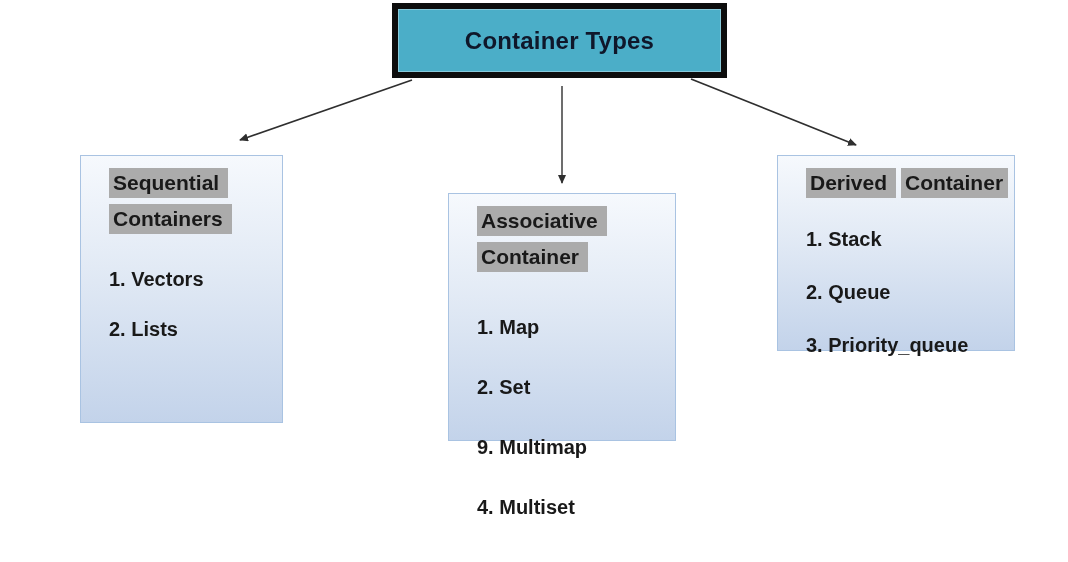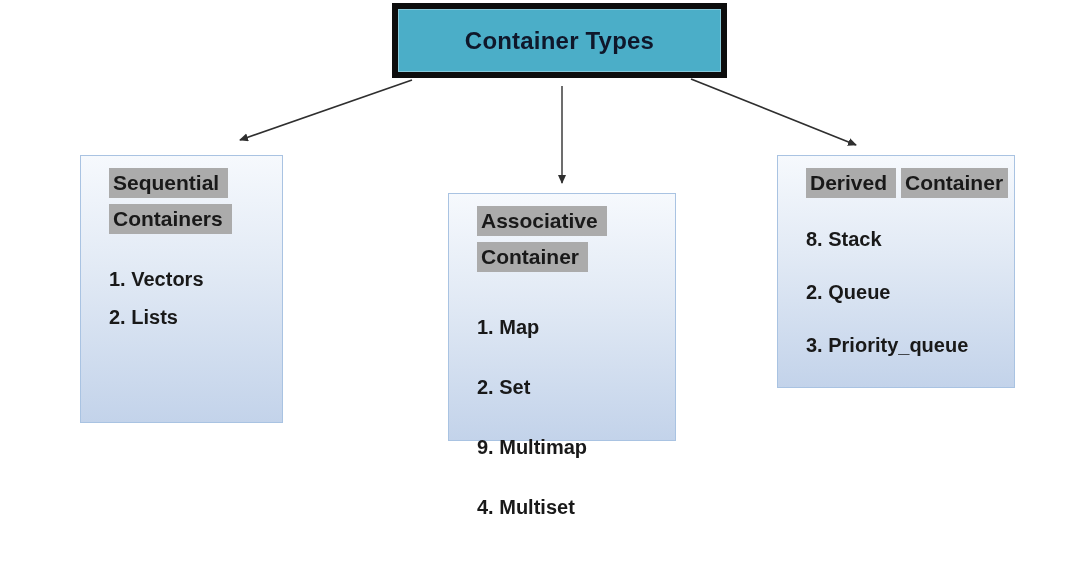--- a/index.html
+++ b/index.html
@@ -37,34 +37,34 @@
   .cat-box {
     position: absolute;
     box-sizing: border-box;
     border: 1px solid #A9C3E2;
     background: linear-gradient(180deg, #F6F9FD 0%, #E2EAF5 42%, #C3D3EA 100%);
     padding: 12px 28px;
     color: #191919;
   }
   .box-seq     { left: 80px;  top: 155px; width: 203px; height: 268px; }
   .box-assoc   { left: 448px; top: 193px; width: 228px; height: 248px; }
-  .box-derived { left: 777px; top: 155px; width: 238px; height: 233px; }
+  .box-derived { left: 777px; top: 155px; width: 238px; height: 196px; }
 
   .heading { font-size: 21px; font-weight: bold; line-height: 1.2; }
   .heading .line { margin-bottom: 6px; white-space: nowrap; }
   .hl {
     background: #ABABAB;
     display: inline-block;
     padding: 2px 9px 3px 4px;
   }
   .line .hl + .hl { margin-left: 5px; padding: 2px 5px 3px 4px; }
 
   .items { margin-top: 34px; font-size: 20px; font-weight: bold; }
   .item  { line-height: 1.1; }
-  .item + .item { margin-top: 16px; }
+  .item + .item { margin-top: 28px; }
   .box-assoc .items { margin-top: 44px; }
   .box-assoc .item + .item { margin-top: 38px; }
   .box-derived .items { margin-top: 30px; }
   .box-derived .item + .item { margin-top: 31px; }
 </style>
 </head>
 <body>
 
 <div class="canvas">
 
@@ -115,19 +115,19 @@
     </div>
   </div>
 
   <div class="cat-box box-derived">
     <div class="heading">
       <div class="line">
         <span class="hl">Derived</span><span class="hl">Container</span>
       </div>
     </div>
     <div class="items">
-      <div class="item">8. Stack</div>
+      <div class="item">1. Stack</div>
       <div class="item">2. Queue</div>
       <div class="item">3. Priority_queue</div>
     </div>
   </div>
 
 </div>
 
 </body></html>

